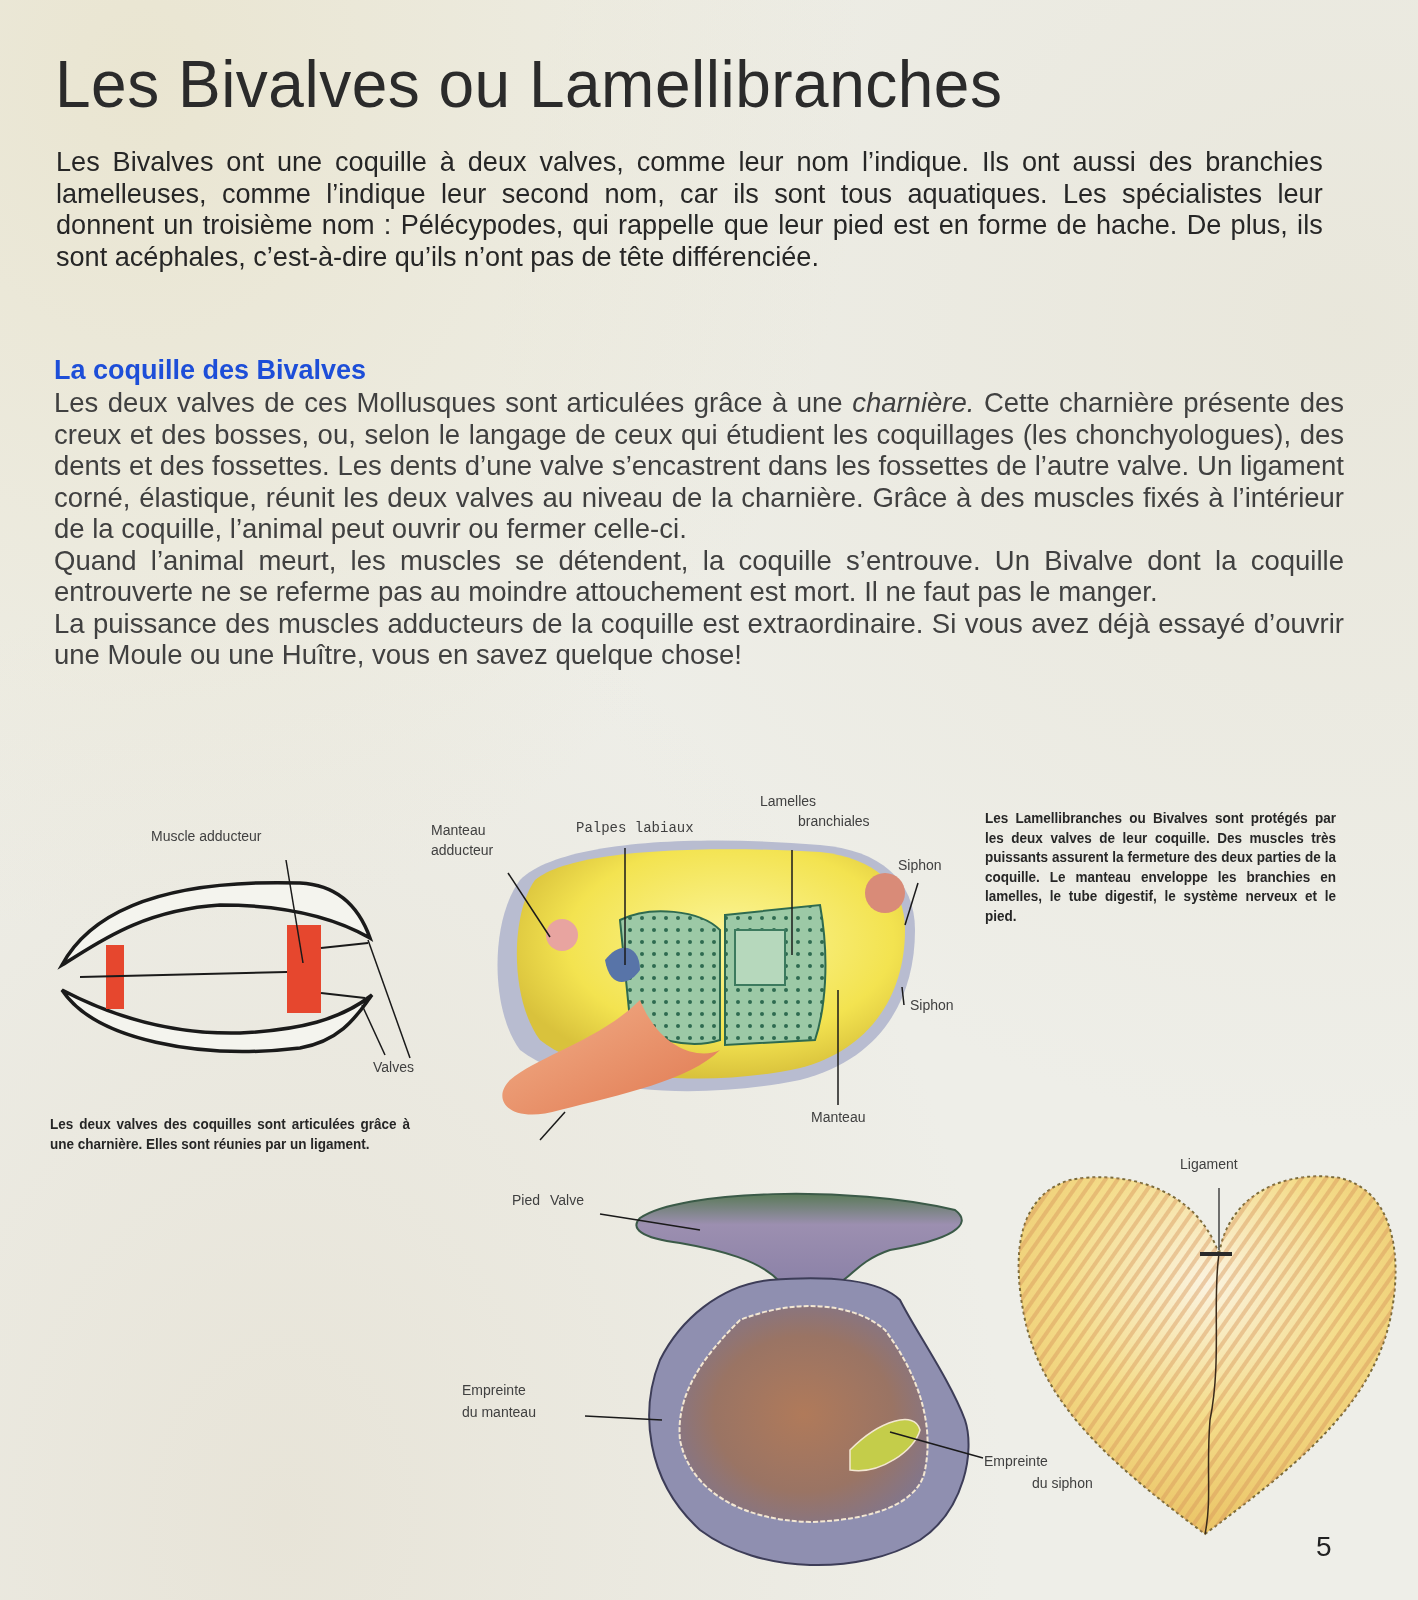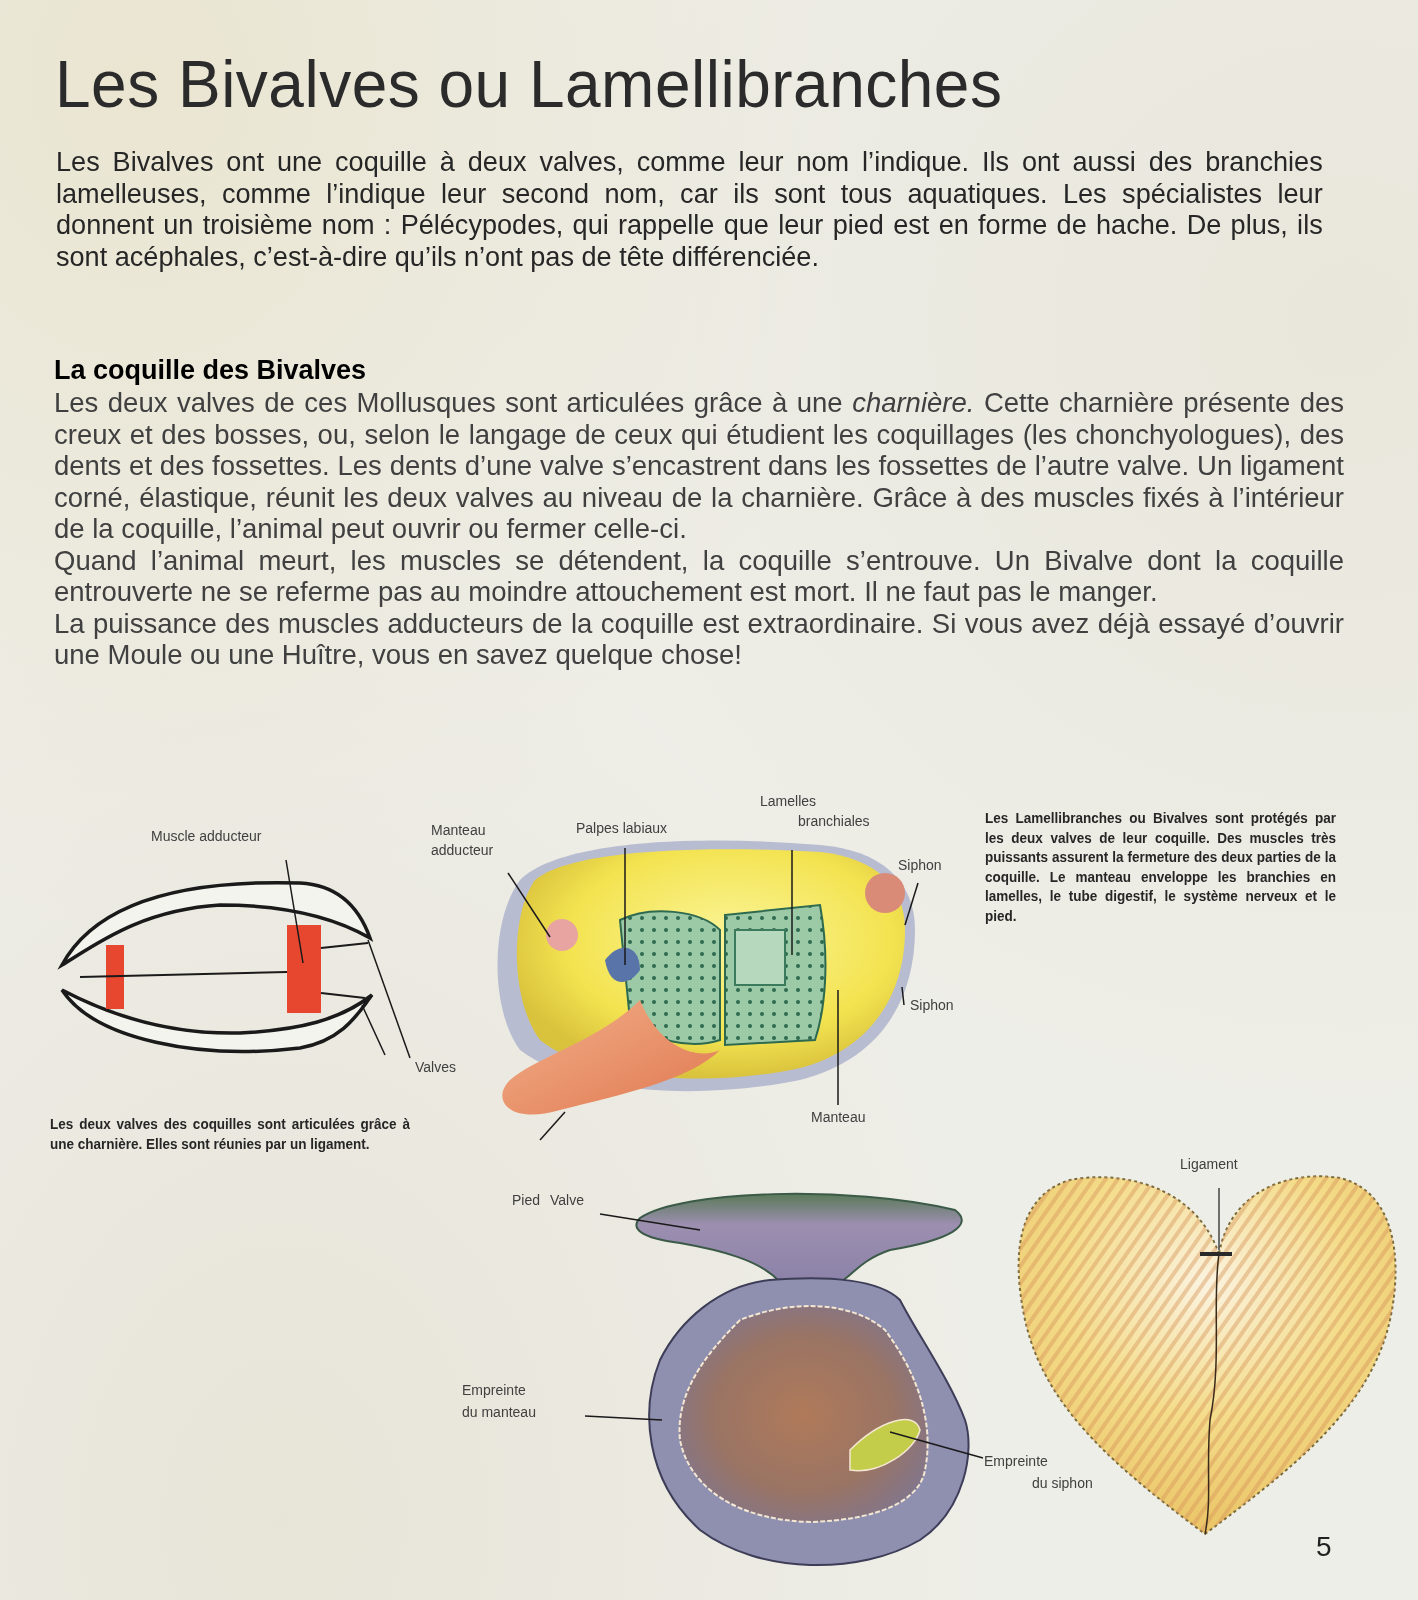--- a/index.html
+++ b/index.html
@@ -25,21 +25,21 @@
   }
   .intro {
     position:absolute; left:56px; top:146px; width:1286px;
     font-size:27.5px; line-height:31.5px; text-align:justify;
     color:#262626; transform:scaleX(0.985); transform-origin:left;
   }
   .section {
     position:absolute; left:54px; top:354px; width:1290px;
   }
   .section h2 {
-    margin:0; font-size:27px; font-weight:700; line-height:33px; color:#000000;
+    margin:0; font-size:27px; font-weight:700; line-height:33px; color:#1d4ed8;
   }
   .section p {
     margin:0; font-size:27.5px; line-height:31.5px; text-align:justify; color:#404040;
   }
   .section em { font-style:italic; }
 
   .label { position:absolute; font-size:14px; color:#404040; line-height:20px; white-space:nowrap; }
   .caption {
     position:absolute; font-size:15px; font-weight:700; line-height:19.5px;
     color:#262626; text-align:justify; transform:scaleX(0.9); transform-origin:left top;
@@ -144,26 +144,26 @@
   <g>
     <path d="M1219,1254 C1195,1185 1120,1170 1070,1180 C1020,1195 1010,1250 1025,1320 C1045,1410 1120,1470 1205,1534 C1290,1470 1370,1410 1390,1320 C1405,1250 1390,1190 1340,1178 C1290,1170 1230,1190 1219,1254 Z" fill="url(#heart)" stroke="#7a6a3a" stroke-width="2" stroke-dasharray="3 3"></path>
     <path d="M1219,1254 C1195,1185 1120,1170 1070,1180 C1020,1195 1010,1250 1025,1320 C1045,1410 1120,1470 1205,1534 C1290,1470 1370,1410 1390,1320 C1405,1250 1390,1190 1340,1178 C1290,1170 1230,1190 1219,1254 Z" fill="url(#ribs)"></path>
     <path d="M1219,1254 C1212,1300 1222,1360 1210,1420 C1206,1470 1212,1500 1205,1534" fill="none" stroke="#3a2a1a" stroke-width="1.5"></path>
     <line x1="1200" y1="1254" x2="1232" y2="1254" stroke="#2a2a2a" stroke-width="4"></line>
     <line x1="1219" y1="1188" x2="1219" y2="1250" stroke="#1a1a1a" stroke-width="1.2"></line>
   </g>
 </svg>
 
 <div class="label" style="left:151px; top:826px;">Muscle adducteur</div>
-<div class="label" style="left:373px; top:1057px;margin-left:42px;">Valves</div>
+<div class="label" style="left:373px; top:1057px;">Valves</div>
 <div class="caption" style="left:50px; top:1114px; width:400px;">Les deux valves des coquilles sont articulées grâce à une charnière. Elles sont réunies par un ligament.</div>
 
 <div class="label" style="left:431px; top:820px;">Manteau</div>
 <div class="label" style="left:431px; top:840px;">adducteur</div>
-<div class="label" style="left:576px; top:818px;">Palpes labiaux</div>
+<div class="label" style="left:576px; top:818px;font-family:Liberation Mono, monospace;">Palpes labiaux</div>
 <div class="label" style="left:760px; top:791px;">Lamelles</div>
 <div class="label" style="left:798px; top:811px;">branchiales</div>
 <div class="label" style="left:898px; top:855px;">Siphon</div>
 <div class="label" style="left:910px; top:995px;">Siphon</div>
 <div class="label" style="left:811px; top:1107px;">Manteau</div>
 <div class="label" style="left:512px; top:1190px;">Pied</div>
 <div class="caption" style="left:985px; top:808px; width:390px;">Les Lamellibranches ou Bivalves sont protégés par les deux valves de leur coquille. Des muscles très puissants assurent la fermeture des deux parties de la coquille. Le manteau enveloppe les branchies en lamelles, le tube digestif, le système nerveux et le pied.</div>
 
 <div class="label" style="left:537px; top:1190px;margin-left:13px;">Valve</div>
 <div class="label" style="left:462px; top:1380px;">Empreinte</div>

